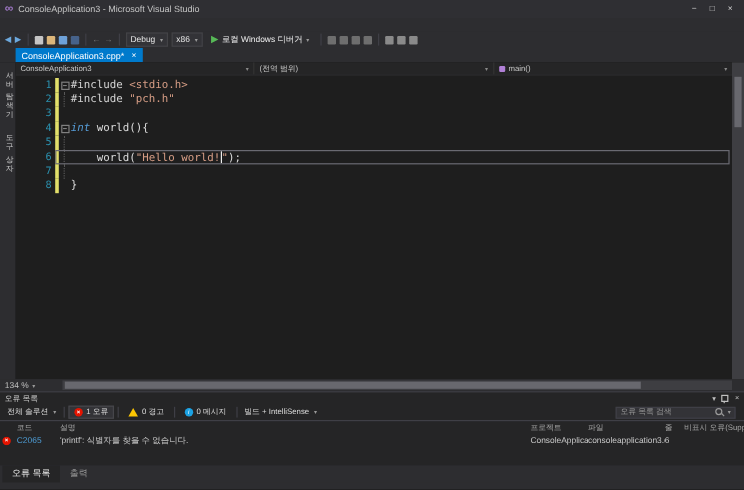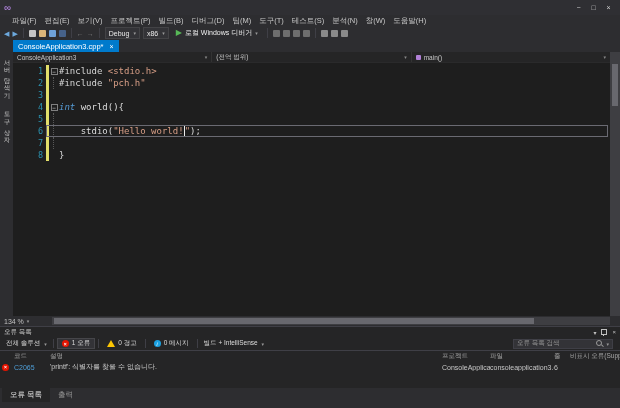--- a/index.html
+++ b/index.html
@@ -116,41 +116,28 @@
   .btab{padding:0 8px;font-size:7.5px;color:#969696;height:14px;display:flex;align-items:center;}
   .btab.active{color:#eaeaea;background:#252526;}
 </style>
 </head>
 <body>
 
 <div class="window">
 
   <div class="titlebar">
     <span class="vs-logo">∞</span>
+    <span class="title-text">ConsoleApplication3 - Microsoft Visual Studio</span>
     <span class="win-controls">
       <span class="win-btn">−</span>
       <span class="win-btn">□</span>
       <span class="win-btn">×</span>
     </span>
   </div>
 
-  <div class="menubar" id="menubar">
-      <span class="menu-item">파일(F)</span>
-      <span class="menu-item">편집(E)</span>
-      <span class="menu-item">보기(V)</span>
-      <span class="menu-item">프로젝트(P)</span>
-      <span class="menu-item">빌드(B)</span>
-      <span class="menu-item">디버그(D)</span>
-      <span class="menu-item">팀(M)</span>
-      <span class="menu-item">도구(T)</span>
-      <span class="menu-item">테스트(S)</span>
-      <span class="menu-item">분석(N)</span>
-      <span class="menu-item">창(W)</span>
-      <span class="menu-item">도움말(H)</span>
-    </div>
 
   <div class="toolbar">
     <span class="tb-glyph blue">◀</span>
     <span class="tb-glyph blue">▶</span>
     <span class="tb-sep"></span>
     <span class="tb-block" style="background:#c5c5c5"></span>
     <span class="tb-block" style="background:#dcb67a"></span>
     <span class="tb-block" style="background:#6ea1d8"></span>
     <span class="tb-block" style="background:#46628a"></span>
     <span class="tb-sep"></span>
@@ -208,21 +195,21 @@
           <span>main()</span>
           <span class="nav-arrow">▾</span>
         </span>
       </div>
       <div class="code-lines" id="code-lines">
           <div class="code-line"><span class="lnum">1</span><span class="chg on"></span><span class="fold"><span class="fold-box">−</span></span><span class="code-text"><span class="seg-pp">#include </span><span class="seg-str">&lt;stdio.h&gt;</span></span></div>
           <div class="code-line"><span class="lnum">2</span><span class="chg on"></span><span class="fold"><span class="fold-guide"></span></span><span class="code-text"><span class="seg-pp">#include </span><span class="seg-str">"pch.h"</span></span></div>
           <div class="code-line"><span class="lnum">3</span><span class="chg on"></span><span class="fold"></span><span class="code-text"></span></div>
           <div class="code-line"><span class="lnum">4</span><span class="chg on"></span><span class="fold"><span class="fold-box">−</span></span><span class="code-text"><span class="seg-kw">int</span><span class="seg-pl"> world(){</span></span></div>
           <div class="code-line"><span class="lnum">5</span><span class="chg on"></span><span class="fold"><span class="fold-guide"></span></span><span class="code-text"></span></div>
-          <div class="code-line current"><span class="lnum">6</span><span class="chg on"></span><span class="fold"><span class="fold-guide"></span></span><span class="code-text"><span class="seg-pl">    stdio(</span><span class="seg-str">"Hello world!</span><span class="caret"></span><span class="seg-str">"</span><span class="seg-pl">);</span></span></div>
+          <div class="code-line current"><span class="lnum">6</span><span class="chg on"></span><span class="fold"><span class="fold-guide"></span></span><span class="code-text"><span class="seg-pl">    world(</span><span class="seg-str">"Hello world!</span><span class="caret"></span><span class="seg-str">"</span><span class="seg-pl">);</span></span></div>
           <div class="code-line"><span class="lnum">7</span><span class="chg on"></span><span class="fold"><span class="fold-guide"></span></span><span class="code-text"></span></div>
           <div class="code-line"><span class="lnum">8</span><span class="chg on"></span><span class="fold"></span><span class="code-text"><span class="seg-pl">}</span></span></div>
         </div>
       <div class="vscroll">
         <div class="vthumb"></div>
       </div>
     </div>
   </div>
 
   <div class="hscroll-row">

